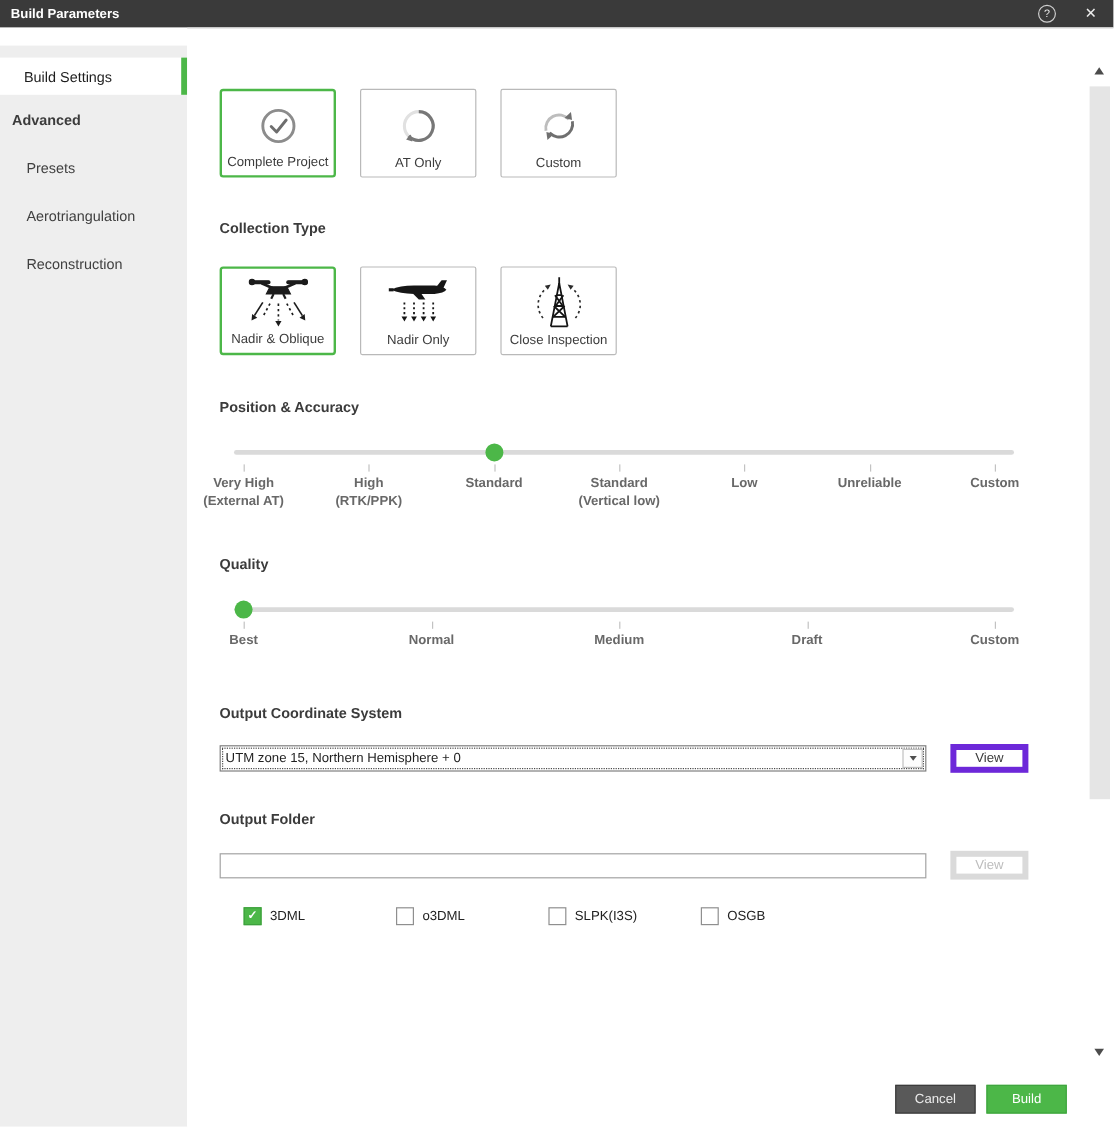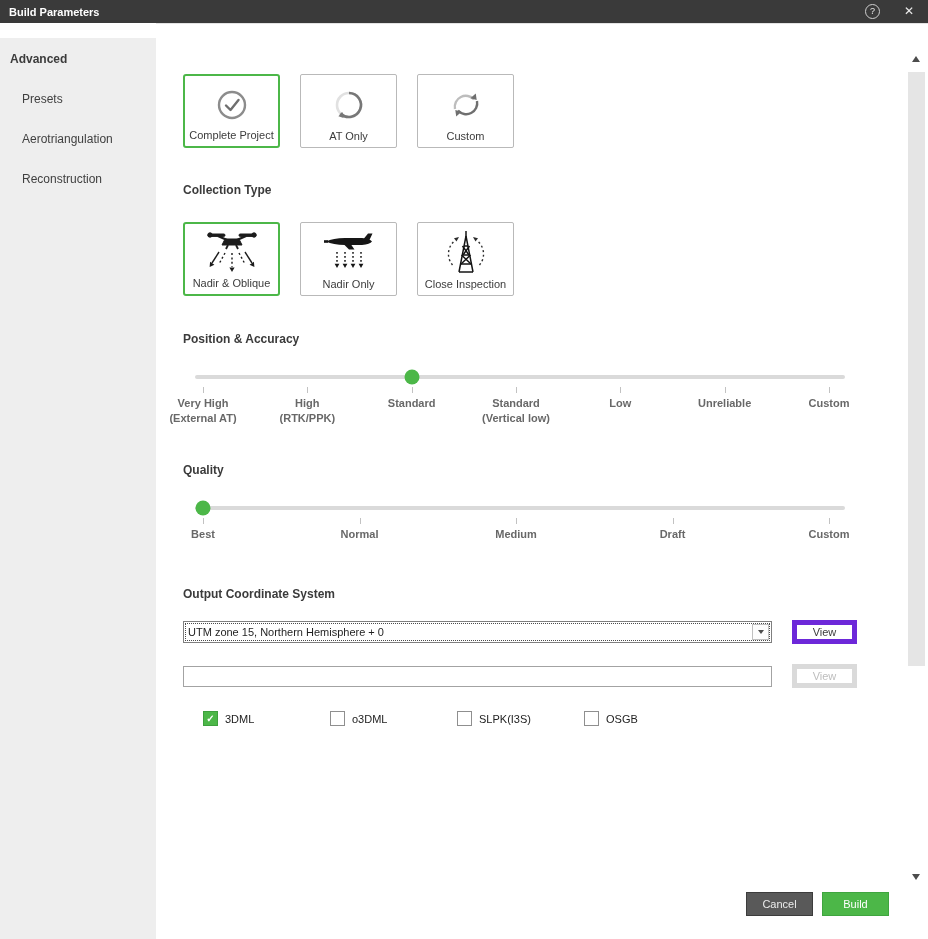--- a/index.html
+++ b/index.html
@@ -100,21 +100,21 @@
   .checkbox {
     width:15px; height:15px; border:1px solid #8f8f8f; background:#fff; flex:none;
     display:flex; align-items:center; justify-content:center; cursor:pointer;
   }
   .checkbox.checked { background:var(--green); border-color:#3da03d; }
   .checkbox.checked::after { content:"\2713"; color:#ffffff; font-size:10px; font-weight:bold; line-height:1; }
   .cb-label { margin-left:7px; font-size:11px; color:#222222; }
   .chevron { position:absolute; right:0; top:4px; cursor:pointer; }
   
   .footer {
-    position:absolute; left:156px; right:0; bottom:12px; height:47px; background:#ffffff;
+    position:absolute; left:156px; right:0; bottom:0; height:47px; background:#ffffff;
     display:flex; align-items:center; justify-content:flex-end; padding-right:39px; gap:9px;
   }
   .btn { width:67px; height:24px; font-size:11px; font-family:"Liberation Sans", sans-serif; cursor:pointer; }
   .btn-cancel { background:#595959; border:1px solid #3c3c3c; color:#ececec; }
   .btn-build { background:var(--green); border:1px solid #3fa53f; color:#ffffff; }
   
   .scrollbar { position:absolute; right:3px; top:23px; width:17px; bottom:47px; }
   .sb-up, .sb-down { position:absolute; left:4px; cursor:pointer; }
   .sb-up { top:33px; width:0; height:0; border-left:4.5px solid transparent; border-right:4.5px solid transparent; border-bottom:6px solid #4c4c4c; }
   .sb-thumb { position:absolute; top:49px; left:0; width:17px; height:594px; background:#e5e5e5; cursor:pointer; }
@@ -124,20 +124,21 @@
 <body>
 
 <div class="titlebar">
   <span class="title">Build Parameters</span>
   <span class="help-btn">?</span>
   <span class="close-btn">✕</span>
 </div>
 
 <div class="sidebar">
   <div class="sidebar-body">
+    <div class="side-selected">Build Settings</div>
     <div class="side-heading">Advanced</div>
     <div class="side-link">Presets</div>
     <div class="side-link">Aerotriangulation</div>
     <div class="side-link">Reconstruction</div>
   </div>
 </div>
 
 <div class="content">
 
   <div class="cards mt-cards">
@@ -321,20 +322,21 @@
   <div class="field-row">
     <div class="combo">
       <span>UTM zone 15, Northern Hemisphere + 0</span>
       <span class="combo-arrow">
           <span class="tri-down"></span>
         </span>
     </div>
     <button class="view-btn">View</button>
   </div>
 
+  <div class="sec-title" style="margin-top:33px;">Output Folder</div>
   <div class="field-row">
     <input class="text-input" type="text" value="" style="">
     <button class="view-btn disabled">View</button>
   </div>
 
   <div class="formats-row">
     <span class="fmt">
       <span class="checkbox checked"></span>
       <span class="cb-label">3DML</span>
     </span>

